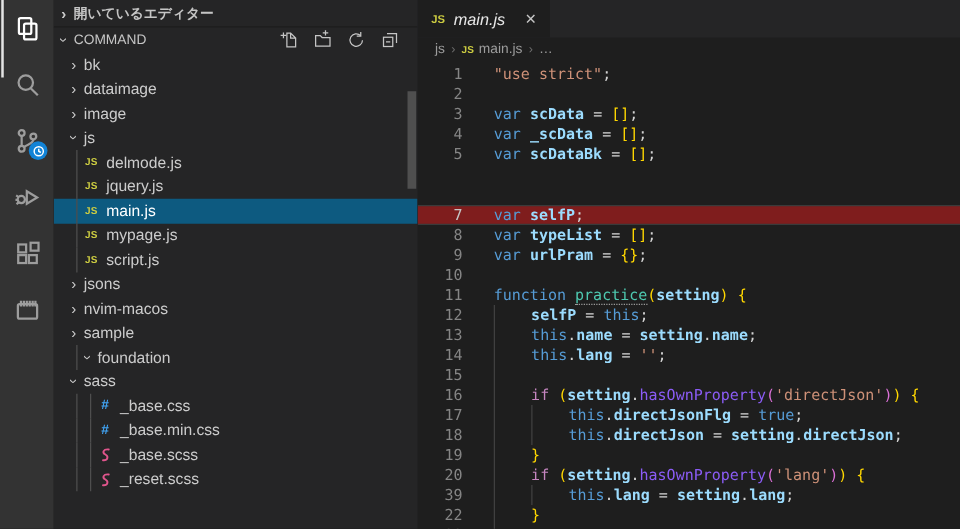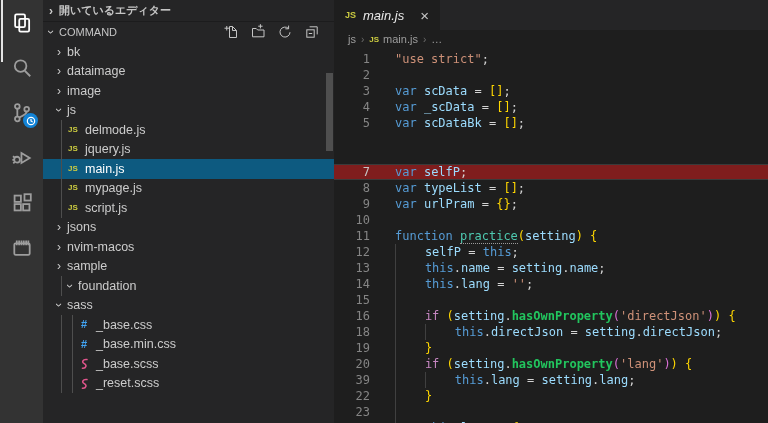--- a/index.html
+++ b/index.html
@@ -49,24 +49,24 @@
   .bc-item .js-badge{font-size:8px;}
 
   .code{flex:1;overflow:hidden;font-family:"DejaVu Sans Mono",monospace;font-size:12px;line-height:16px;padding-top:3px;}
   .cl{height:16px;white-space:pre;}
   .cl.cur{background:#7f1d1d;box-shadow:inset 0 1px 0 #3a3a3a,inset 0 -1px 0 #3a3a3a;margin-top:33px;}
   .ln{display:inline-block;width:36px;text-align:right;color:#858585;margin-right:25px;}
   .cur .ln{color:#c6c6c6;}
   .ig{display:inline-block;width:4ch;height:16px;vertical-align:top;border-left:1px solid #404040;}
   .tk-kw{color:#569cd6;}
   .tk-ctrl{color:#c586c0;text-align:center;}
-  .tk-v{color:#9cdcfe;}
+  .tk-v{color:#9cdcfe;font-weight:bold;}
   .tk-p{color:#d4d4d4;}
   .tk-str{color:#ce9178;}
-  .tk-fn{color:#22c55e;font-weight:bold;}
+  .tk-fn{color:#8b5cf6;}
   .tk-cls{color:#4ec9b0;border-bottom:1px dotted #9a9a9a;text-align:right;}
   .tk-b1{color:#ffd700;}
   .tk-b2{color:#da70d6;}
 </style>
 </head>
 <body>
 
 <div class="app">
 
   <div class="activitybar">
@@ -275,20 +275,21 @@
         <div class="cl cur"><span class="ln">7</span><span class="tk-kw">var</span><span class="tk-p"> </span><span class="tk-v">selfP</span><span class="tk-p">;</span></div>
         <div class="cl"><span class="ln">8</span><span class="tk-kw">var</span><span class="tk-p"> </span><span class="tk-v">typeList</span><span class="tk-p"> = </span><span class="tk-b1">[]</span><span class="tk-p">;</span></div>
         <div class="cl"><span class="ln">9</span><span class="tk-kw">var</span><span class="tk-p"> </span><span class="tk-v">urlPram</span><span class="tk-p"> = </span><span class="tk-b1">{}</span><span class="tk-p">;</span></div>
         <div class="cl"><span class="ln">10</span></div>
         <div class="cl"><span class="ln">11</span><span class="tk-kw">function</span><span class="tk-p"> </span><span class="tk-cls">practice</span><span class="tk-b1">(</span><span class="tk-v">setting</span><span class="tk-b1">)</span><span class="tk-p"> </span><span class="tk-b1">{</span></div>
         <div class="cl"><span class="ln">12</span><span class="ig"></span><span class="tk-v">selfP</span><span class="tk-p"> = </span><span class="tk-kw">this</span><span class="tk-p">;</span></div>
         <div class="cl"><span class="ln">13</span><span class="ig"></span><span class="tk-kw">this</span><span class="tk-p">.</span><span class="tk-v">name</span><span class="tk-p"> = </span><span class="tk-v">setting</span><span class="tk-p">.</span><span class="tk-v">name</span><span class="tk-p">;</span></div>
         <div class="cl"><span class="ln">14</span><span class="ig"></span><span class="tk-kw">this</span><span class="tk-p">.</span><span class="tk-v">lang</span><span class="tk-p"> = </span><span class="tk-str">''</span><span class="tk-p">;</span></div>
         <div class="cl"><span class="ln">15</span><span class="ig"></span></div>
         <div class="cl"><span class="ln">16</span><span class="ig"></span><span class="tk-ctrl">if</span><span class="tk-p"> </span><span class="tk-b1">(</span><span class="tk-v">setting</span><span class="tk-p">.</span><span class="tk-fn">hasOwnProperty</span><span class="tk-b2">(</span><span class="tk-str">'directJson'</span><span class="tk-b2">)</span><span class="tk-b1">)</span><span class="tk-p"> </span><span class="tk-b1">{</span></div>
+        <div class="cl"><span class="ln">17</span><span class="ig"></span><span class="ig"></span><span class="tk-kw">this</span><span class="tk-p">.</span><span class="tk-v">directJsonFlg</span><span class="tk-p"> = </span><span class="tk-kw">true</span><span class="tk-p">;</span></div>
         <div class="cl"><span class="ln">18</span><span class="ig"></span><span class="ig"></span><span class="tk-kw">this</span><span class="tk-p">.</span><span class="tk-v">directJson</span><span class="tk-p"> = </span><span class="tk-v">setting</span><span class="tk-p">.</span><span class="tk-v">directJson</span><span class="tk-p">;</span></div>
         <div class="cl"><span class="ln">19</span><span class="ig"></span><span class="tk-b1">}</span></div>
         <div class="cl"><span class="ln">20</span><span class="ig"></span><span class="tk-ctrl">if</span><span class="tk-p"> </span><span class="tk-b1">(</span><span class="tk-v">setting</span><span class="tk-p">.</span><span class="tk-fn">hasOwnProperty</span><span class="tk-b2">(</span><span class="tk-str">'lang'</span><span class="tk-b2">)</span><span class="tk-b1">)</span><span class="tk-p"> </span><span class="tk-b1">{</span></div>
         <div class="cl"><span class="ln">39</span><span class="ig"></span><span class="ig"></span><span class="tk-kw">this</span><span class="tk-p">.</span><span class="tk-v">lang</span><span class="tk-p"> = </span><span class="tk-v">setting</span><span class="tk-p">.</span><span class="tk-v">lang</span><span class="tk-p">;</span></div>
         <div class="cl"><span class="ln">22</span><span class="ig"></span><span class="tk-b1">}</span></div>
         <div class="cl"><span class="ln">23</span><span class="ig"></span></div>
         <div class="cl"><span class="ln">24</span><span class="ig"></span><span class="tk-kw">this</span><span class="tk-p">.</span><span class="tk-v">lang</span><span class="tk-p"> = </span><span class="tk-b1">{</span></div>
       </div>
   </div>
 

